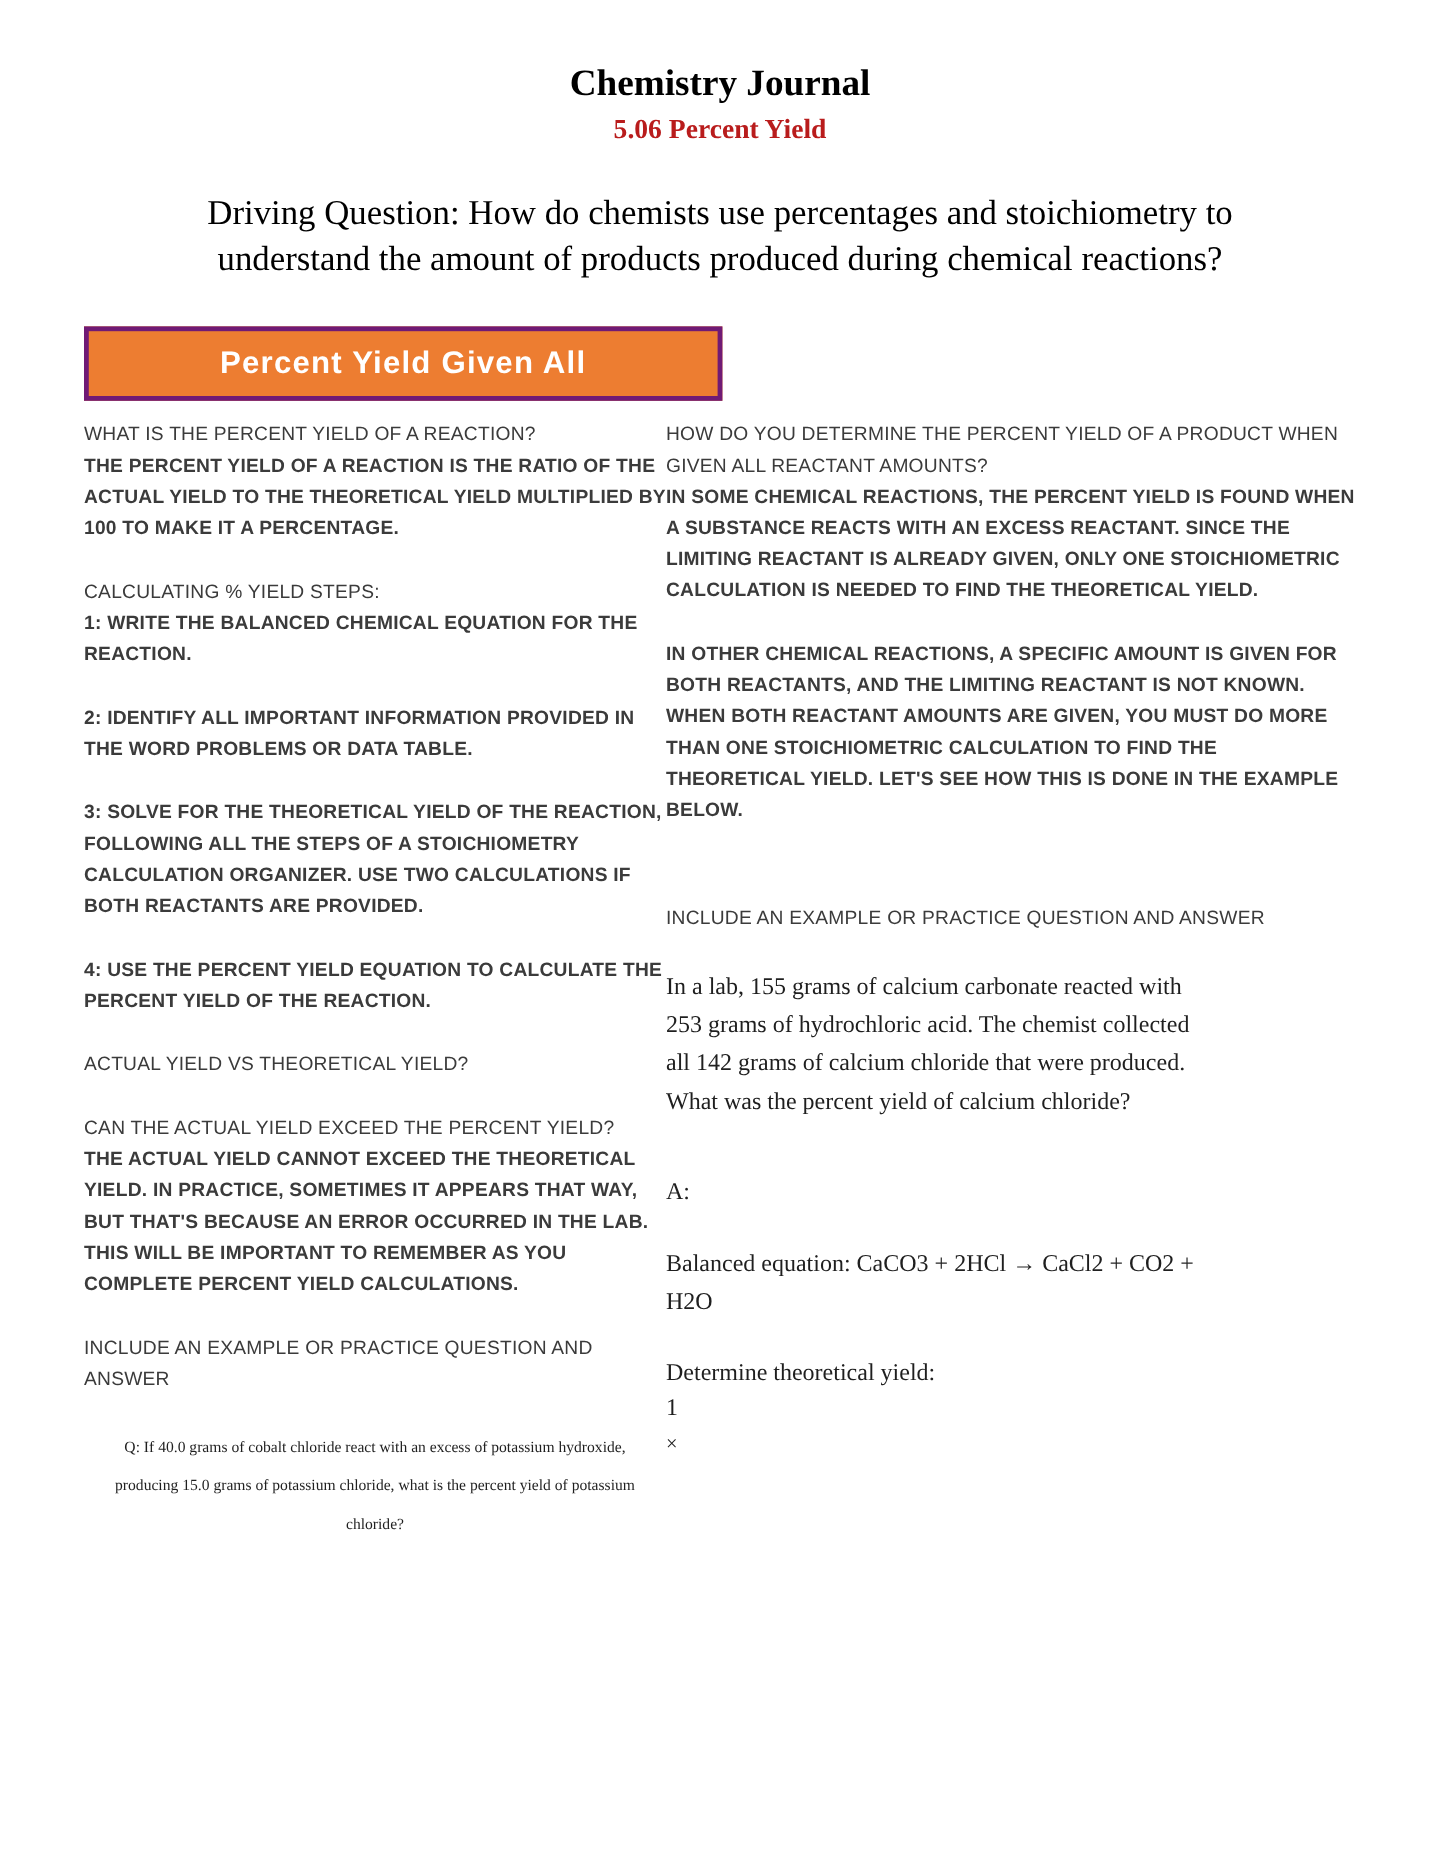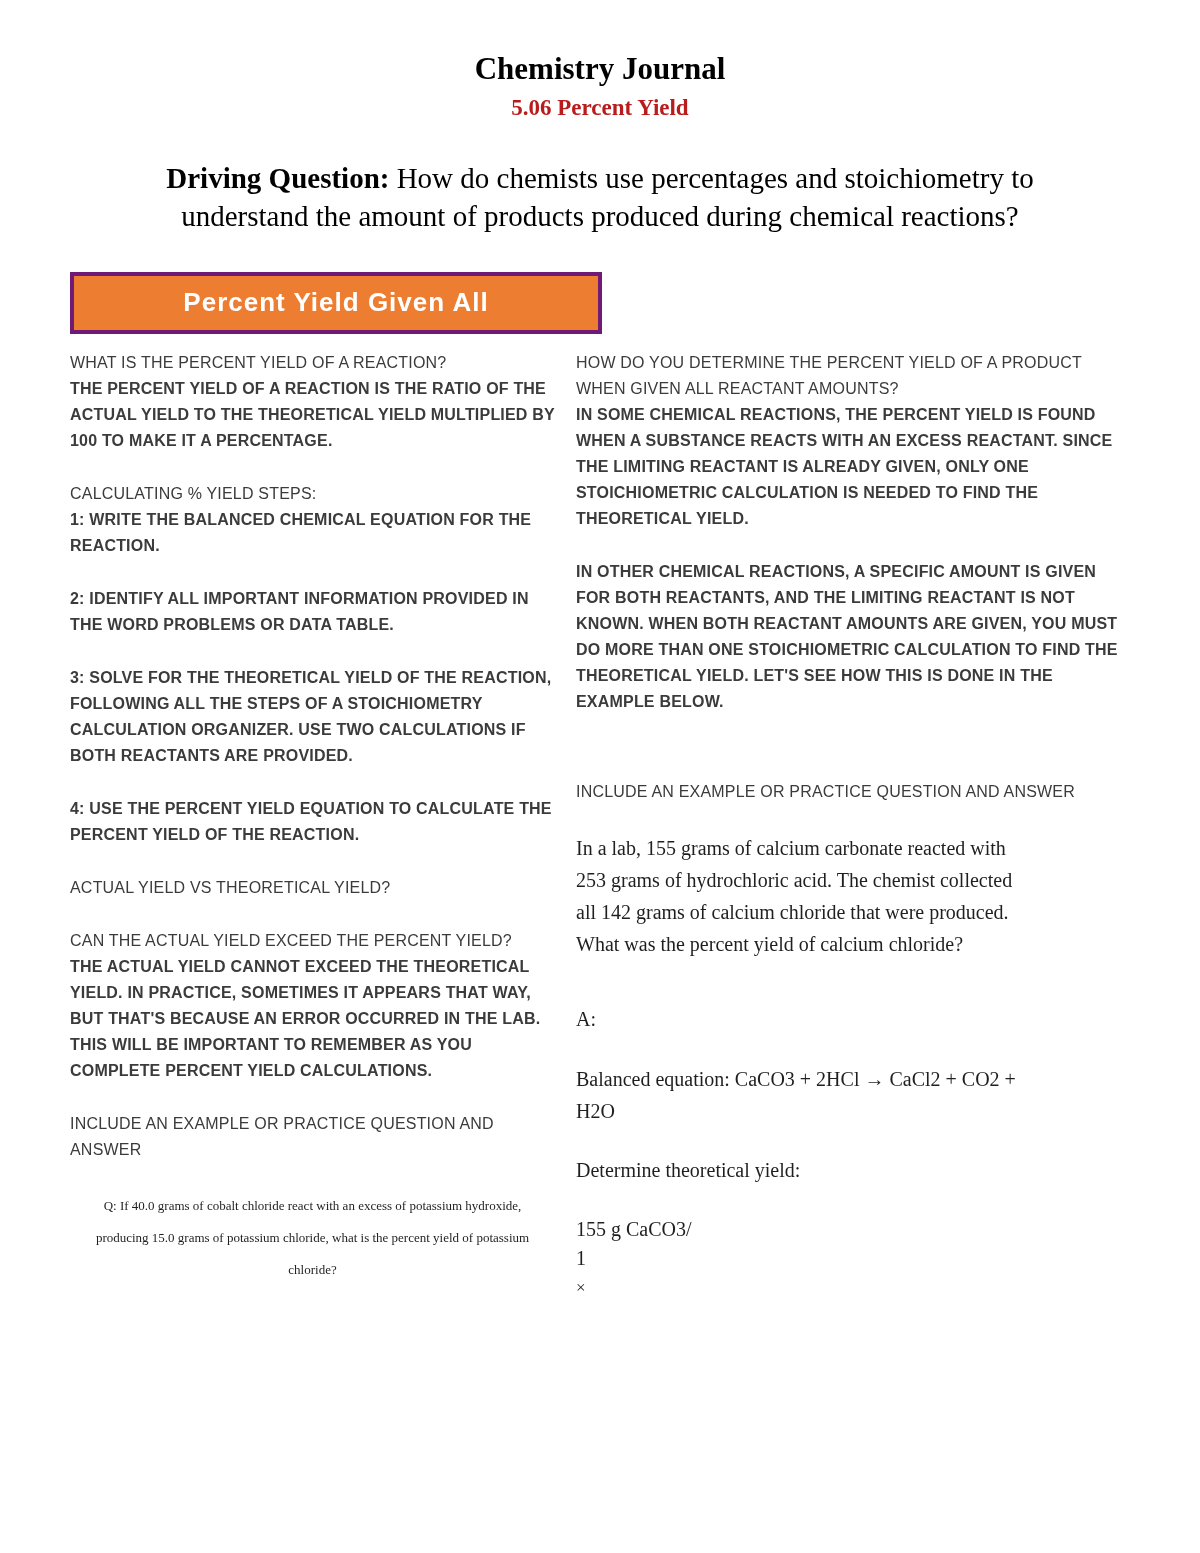--- a/index.html
+++ b/index.html
@@ -32,42 +32,41 @@
   }
   .driving {
     font-family: "Liberation Serif", serif;
     font-size: 29px;
     color: #000;
     text-align: center;
     line-height: 1.32;
     margin-top: 38px;
     padding: 0 55px;
   }
-  .driving .dq-label { font-weight: bold; }
+  .driving .dq-label { font-weight: normal; }
 
   
   .banner {
     margin-top: 36px;
     width: 532px;
     background: #ED7D31;
     border: 4px solid #701a75;
     padding: 11px 0 12px 0;
     text-align: center;
   }
   .banner-title {
     color: #ffffff;
     font-size: 26px;
     font-weight: bold;
     letter-spacing: 1px;
   }
 
   
   .columns {
     display: flex;
-    gap: 21px;
     margin-top: 16px;
     align-items: flex-start;
   }
   .col-left  { flex: 0 0 485px; width: 485px; }
   .col-right { flex: 1; }
 
   .block { margin-bottom: 27px; }
   .q, .a {
     font-size: 16px;
     line-height: 26px;
@@ -179,20 +178,19 @@
 
       <div class="block big-gap">
         <div class="q">INCLUDE AN EXAMPLE OR PRACTICE QUESTION AND ANSWER</div>
       </div>
 
       <div class="serif example-right">
         <div class="ex-problem">In a lab, 155 grams of calcium carbonate reacted with 253 grams of hydrochloric acid. The chemist collected all 142 grams of calcium chloride that were produced. What was the percent yield of calcium chloride?</div>
         <div class="ex-answer-label">A:</div>
         <div class="ex-balanced">Balanced equation: CaCO3 + 2HCl → CaCl2 + CO2 + H2O</div>
         <div class="ex-step-label">Determine theoretical yield:</div>
-        <div class="ex-frac-num">155 g CaCO3/</div>
         <div class="ex-frac-den">1</div>
         <div class="ex-times">×</div>
       </div>
 
     </div>
   </div>
 </div>
 
 </body></html>

